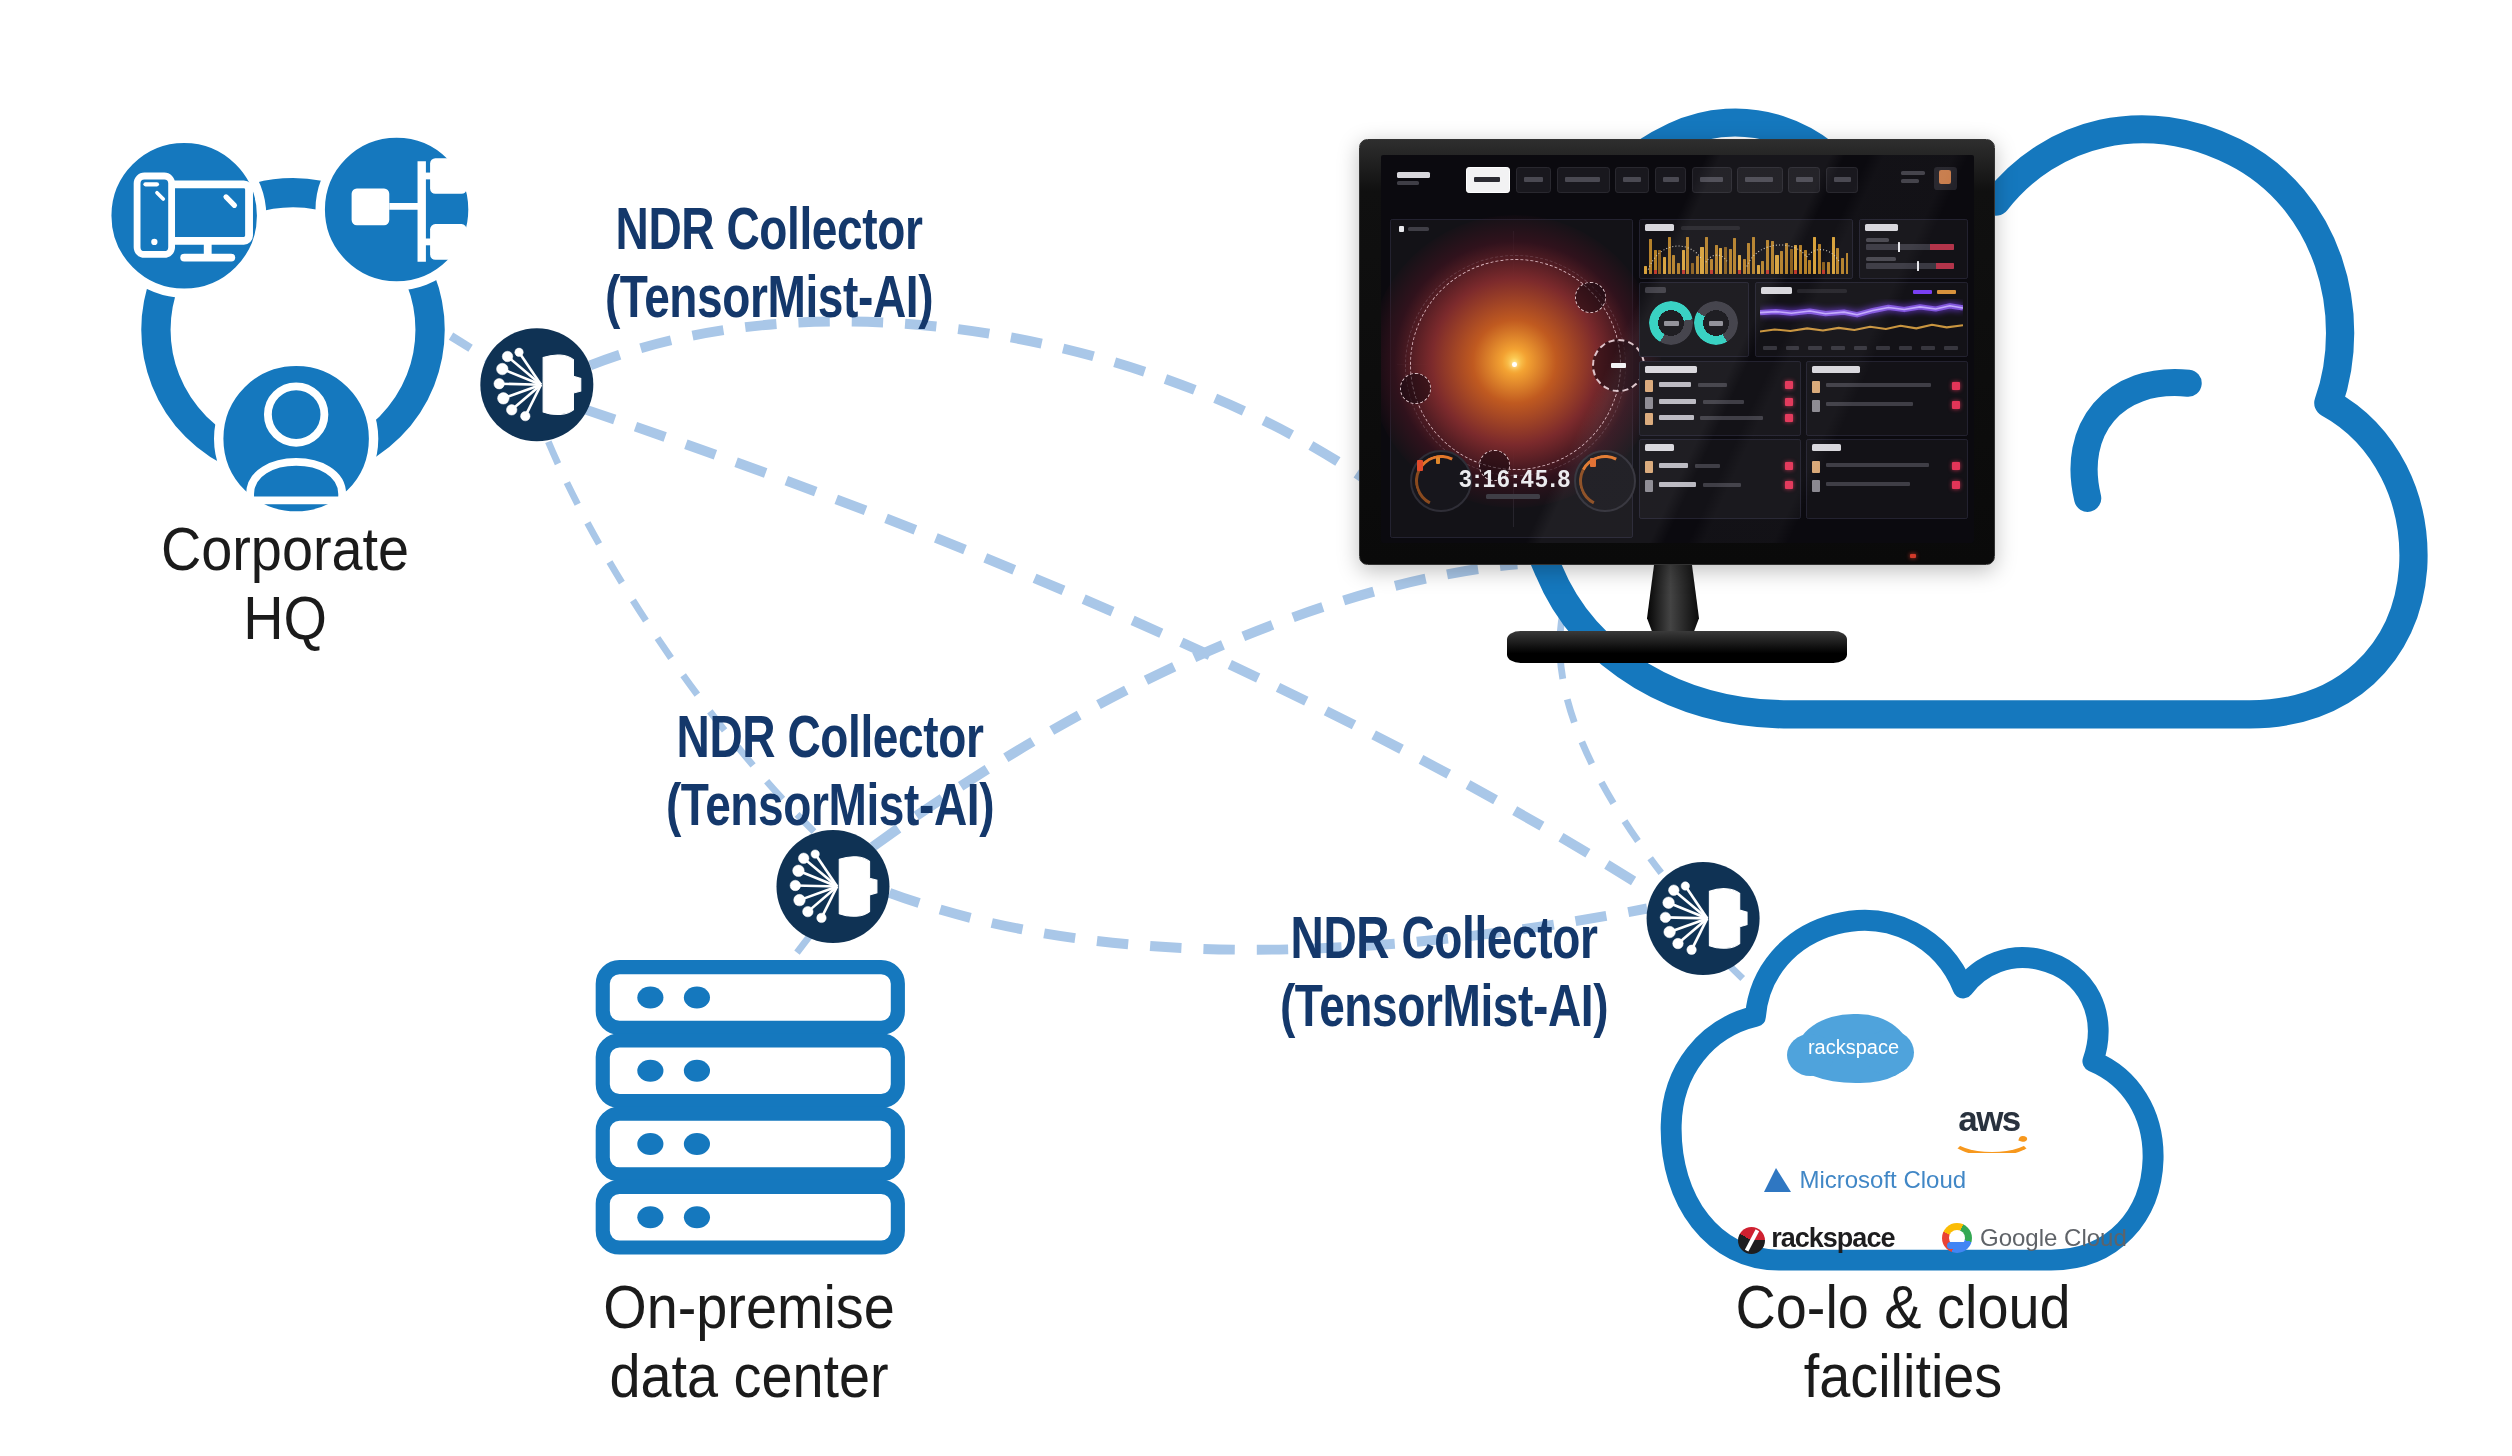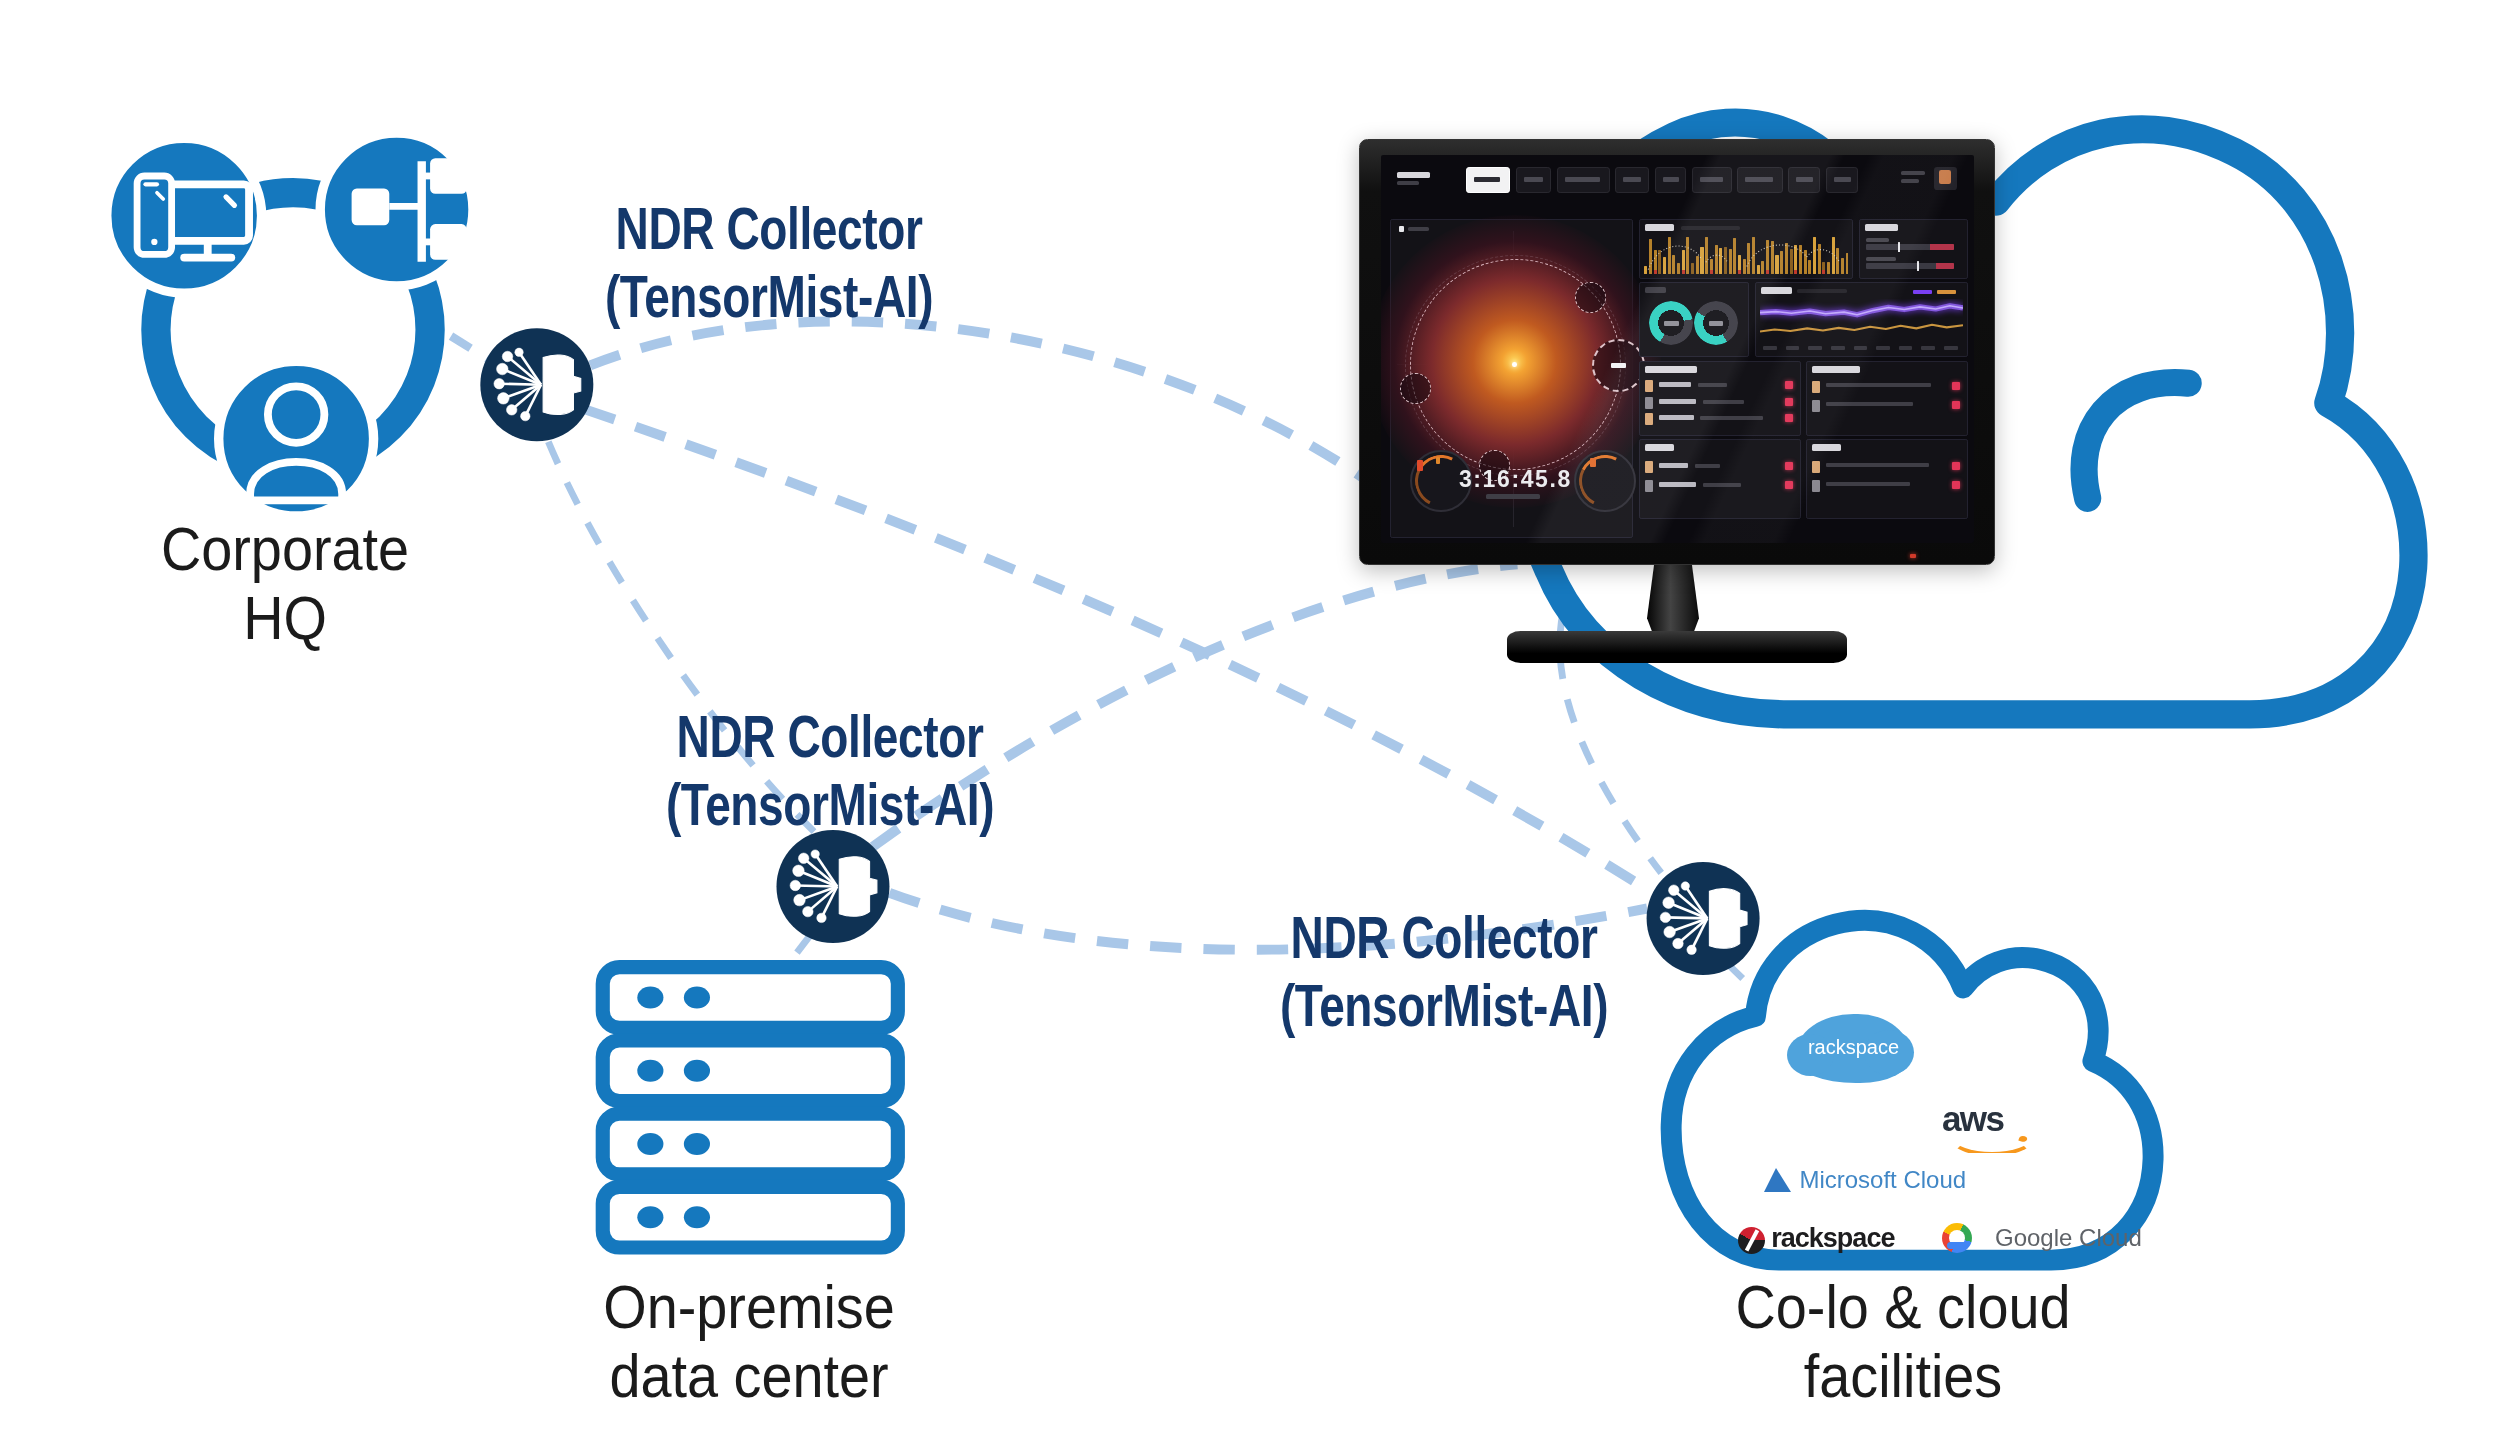--- a/index.html
+++ b/index.html
@@ -73,38 +73,38 @@
   .legend-chip{position:absolute;top:7.3px;height:4.2px;width:19px;border-radius:1px;}
   .tickrow{position:absolute;display:flex;gap:9px;}
   .tick{width:13.6px;height:4.2px;background:#37363e;border-radius:1px;}
   
   .logo{position:absolute;z-index:6;white-space:nowrap;}
   .sf-blob{left:1796px;top:1014px;width:115px;height:69px;}
   .sf-body{position:absolute;inset:0;background:#4fa3dc;border-radius:52% 48% 46% 54%/60% 64% 40% 36%;}
   .sf-body:before{content:"";position:absolute;left:-9.4px;top:20px;width:47px;height:42px;background:#4fa3dc;border-radius:50%;}
   .sf-body:after{content:"";position:absolute;right:-3.1px;top:15.7px;width:50px;height:45px;background:#4fa3dc;border-radius:50%;}
   .sf-txt{position:absolute;left:0;right:0;top:22px;text-align:center;color:#fff;font-size:20px;z-index:1;}
-  .aws{left:1942px;top:1103px;width:94px;text-align:left;}
+  .aws{left:1942px;top:1103px;width:94px;text-align:center;}
   .aws-txt{color:#29323e;font-size:35px;font-weight:700;letter-spacing:-1.6px;line-height:31px;}
   .aws-smile{position:relative;margin:1px auto 0;width:78px;height:18px;overflow:hidden;}
   .aws-smile:before{content:"";position:absolute;left:0;top:-13.6px;width:76px;height:27px;border-radius:50%;
     border:4.7px solid transparent;border-bottom-color:#f7981d;}
   .aws-smile:after{content:"";position:absolute;right:1px;top:1px;width:8.4px;height:6.3px;background:#f7981d;
     border-radius:60% 40% 60% 0;transform:rotate(18deg);}
   .azure{left:1764px;top:1166px;display:flex;align-items:center;gap:8.4px;}
   .az-tri{width:0;height:0;border-left:12.6px solid transparent;border-right:15.7px solid transparent;
     border-bottom:24px solid #2f77c2;}
   .az-txt{color:#4187c6;font-size:24px;}
   .rack{left:1738px;top:1223px;display:flex;align-items:flex-end;gap:6.3px;}
   .rk-ic{width:27px;height:27px;border-radius:50%;
     background:conic-gradient(from 300deg,#cf2030 0 150deg,#1d1d1f 150deg 360deg);
     position:relative;}
   .rk-ic:before{content:"";position:absolute;left:11.5px;top:2.1px;width:4.2px;height:23px;background:#fff;transform:rotate(28deg);}
   .rk-txt{color:#1d1d1f;font-size:27px;font-weight:700;letter-spacing:-1px;}
-  .gcl{left:1942px;top:1223px;display:flex;align-items:center;gap:23px;}
+  .gcl{left:1942px;top:1223px;display:flex;align-items:center;gap:8px;}
   .gc-ic{width:30px;height:30px;border-radius:50%;position:relative;
     background:conic-gradient(from 200deg,#ea4335 0 95deg,#fbbc05 95deg 185deg,#34a853 185deg 265deg,#4285f4 265deg 360deg);}
   .gc-ic:before{content:"";position:absolute;inset:6.8px;background:#fff;border-radius:50%;}
   .gc-ic:after{content:"";position:absolute;left:5.2px;bottom:4.2px;width:20px;height:7.3px;background:#4285f4;border-radius:3.7px;}
   .gc-txt{color:#5f6368;font-size:24px;}
 </style>
 </head>
 <body>
 
 <div class="stage">

